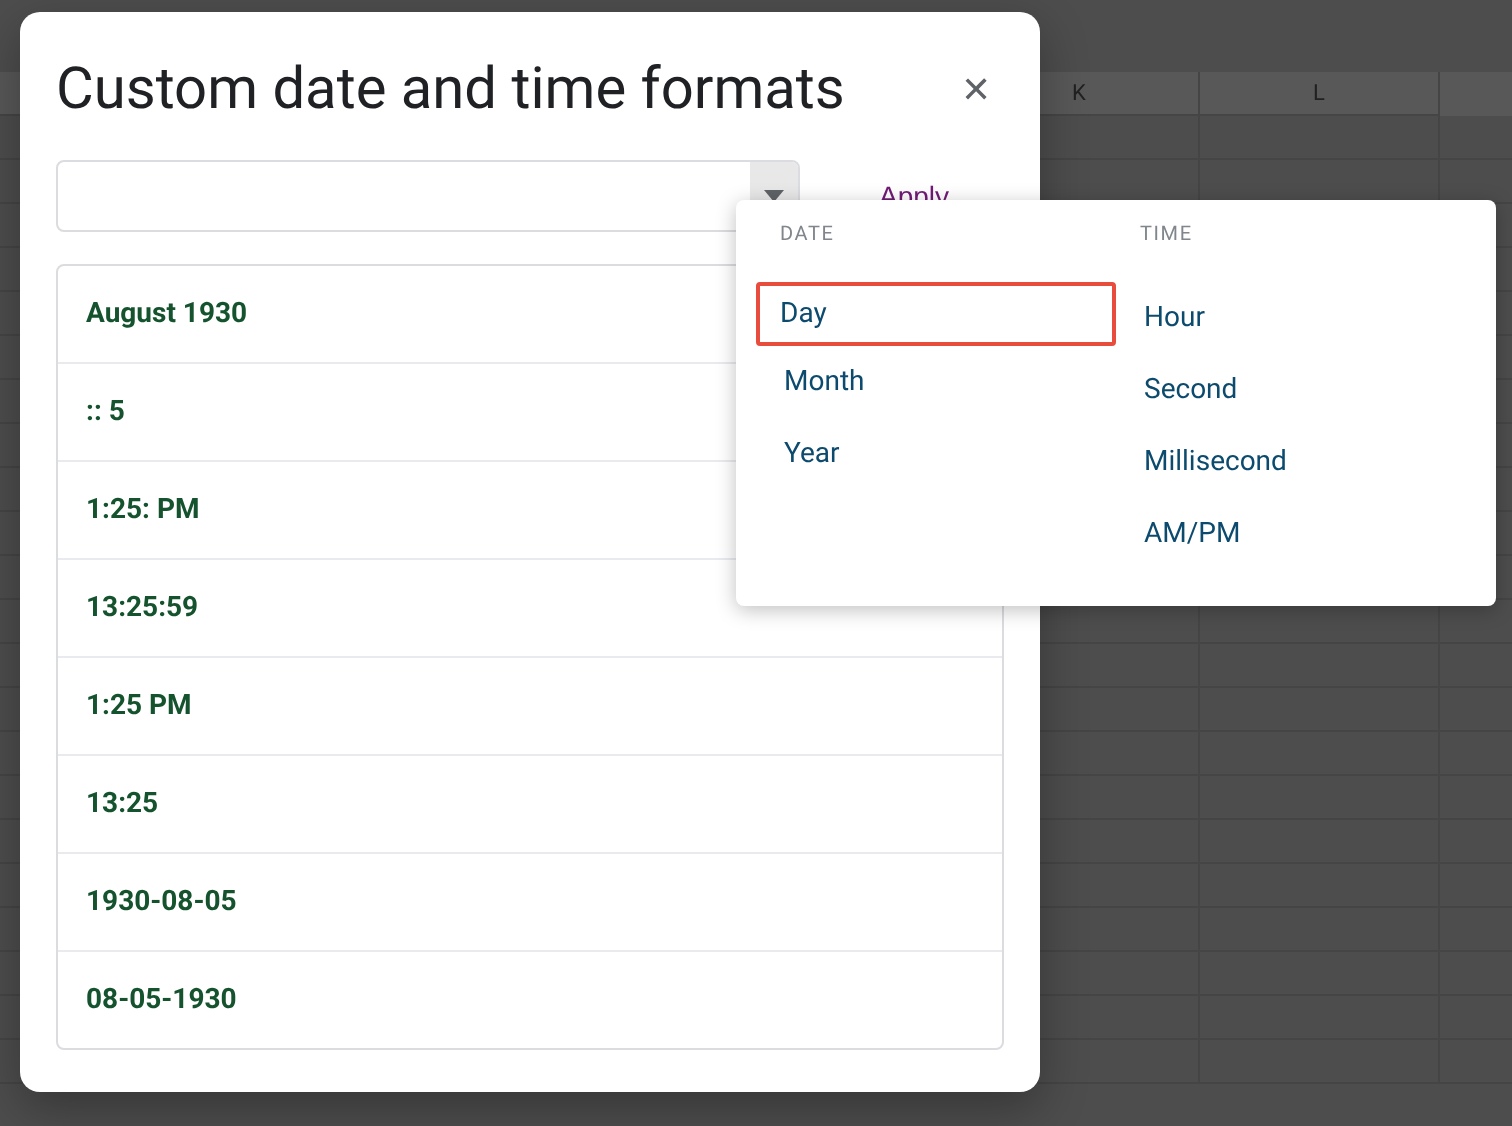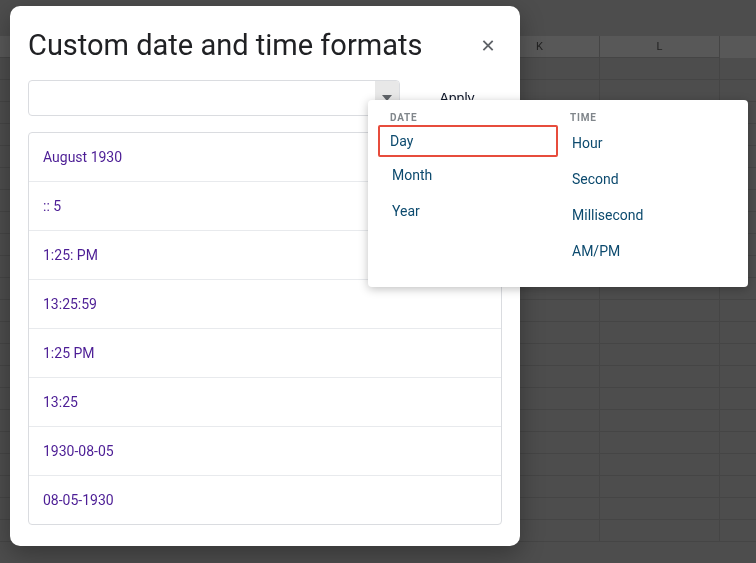--- a/index.html
+++ b/index.html
@@ -120,36 +120,37 @@
     align-items: center;
     justify-content: center;
     cursor: pointer;
     color: #5f6368;
   }
   .dd-trigger svg { width: 10px; height: 6px; }
   .apply-btn {
     width: 90px;
     border: none;
     background: #fff;
-    color: #0f172a;
+    color: #701a75;
     font-size: 14px;
     border-radius: 4px;
     cursor: pointer;
   }
   .formats-list {
     border: 1px solid #dadce0;
     border-radius: 4px;
     overflow: hidden;
   }
   .format-item {
     padding: 16px 14px;
     font-size: 14px;
-    color: #4c1d95;
+    color: #14532d;
     border-bottom: 1px solid #e8eaed;
     cursor: pointer;
+    font-weight: bold;
   }
   .format-item:last-child { border-bottom: none; }
 
   .dropdown-panel {
     position: absolute;
     left: 368px;
     top: 100px;
     width: 380px;
     background: #fff;
     border-radius: 4px;
@@ -163,22 +164,22 @@
   }
   .dd-col {
     flex: 1;
     min-width: 0;
   }
   .dd-col-head {
     font-size: 10px;
     letter-spacing: 0.8px;
     color: #80868b;
     text-align: left;
-    padding: 0 8px 2px 12px;
-    font-weight: 700;
+    padding: 0 8px 18px 12px;
+    font-weight: 400;
   }
   .dd-col-head.first { text-align: left; }
   .dd-opt {
     font-size: 14px;
     color: #0c4a6e;
     padding: 8px 12px;
     cursor: pointer;
     border: 2px solid transparent;
     white-space: nowrap;
   }

